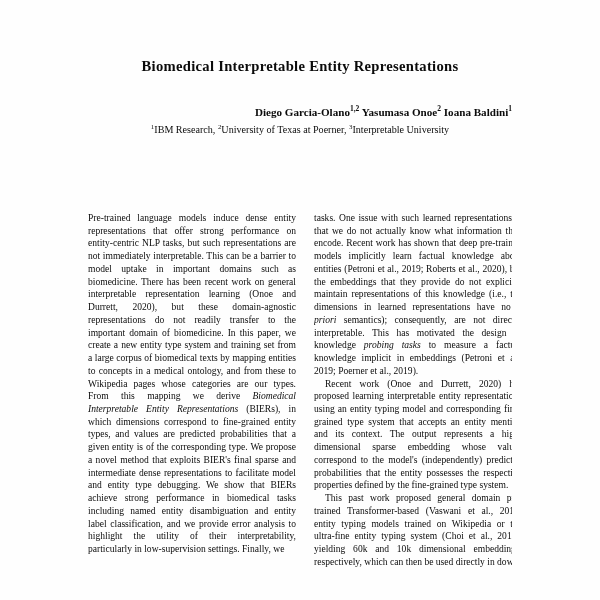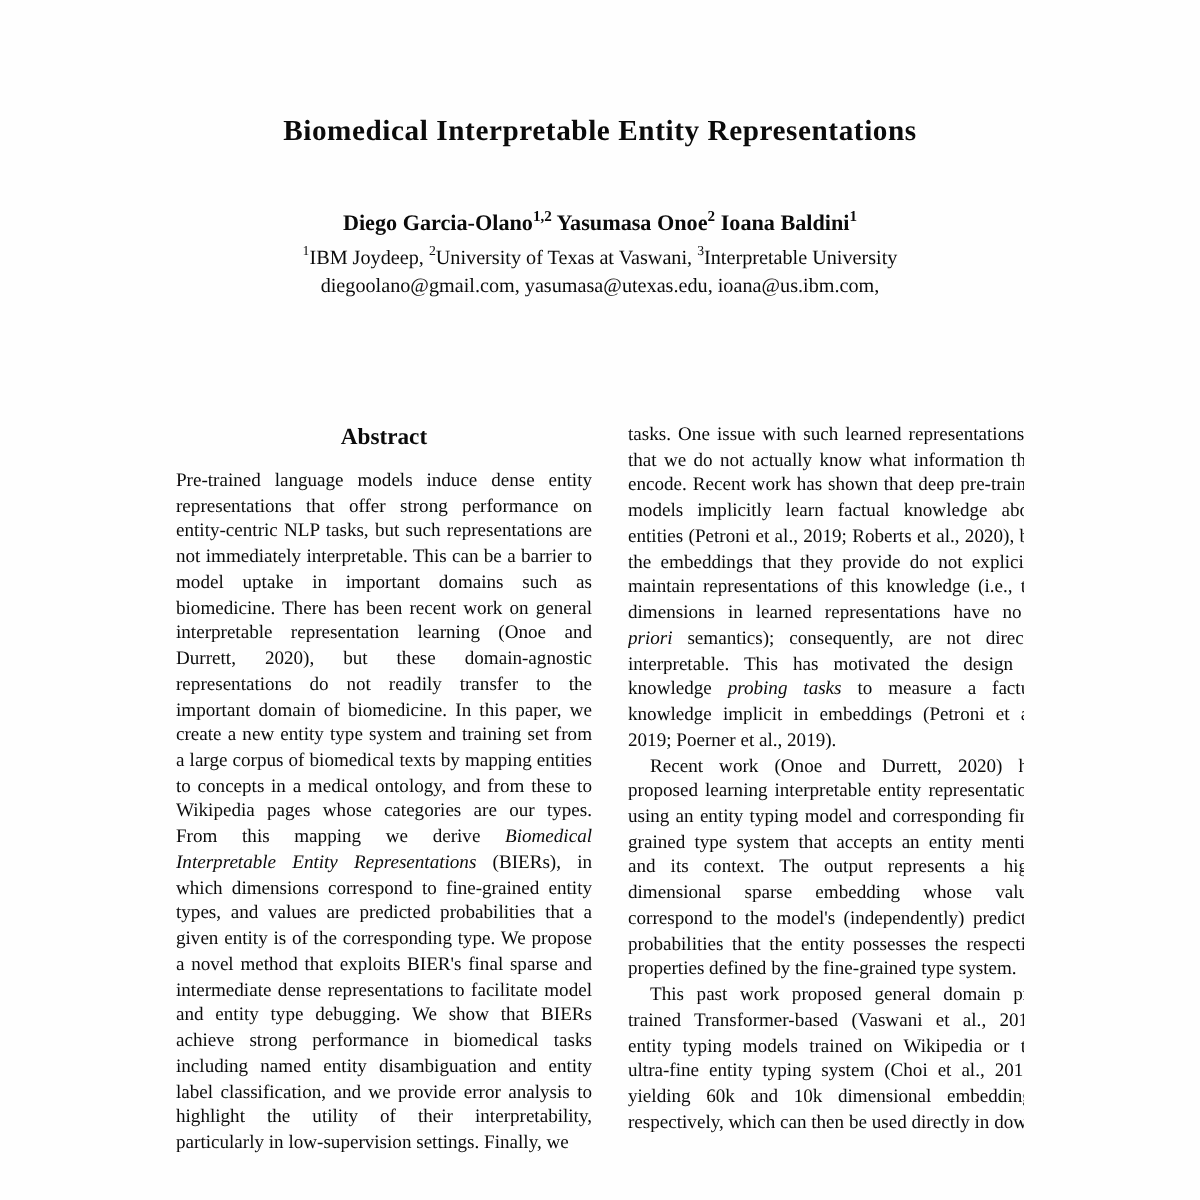--- a/index.html
+++ b/index.html
@@ -34,20 +34,21 @@
   }
   .authors {
     text-align: center;
     font-weight: bold;
     font-size: 11.1px;
     line-height: 1.33;
     margin-top: 29px;
   }
   .authors .row {
     white-space: nowrap;
+    text-align: right;
   }
   sup {
     font-size: 0.68em;
     vertical-align: super;
     line-height: 0;
     font-weight: bold;
   }
   .affil {
     text-align: center;
     font-size: 10.1px;
@@ -112,31 +113,29 @@
 
   <div class="authors">
     <div class="row">
       <span>Diego Garcia-Olano</span><sup>1,2</sup>
       <span>Yasumasa Onoe</span><sup>2</sup>
       <span>Ioana Baldini</span><sup>1</sup>
     </div>
   </div>
 
   <div class="affil">
-    <sup>1</sup><span>IBM Joydeep,</span>
-    <sup>2</sup><span>University of Texas at Vaswani,</span>
+    <sup>1</sup><span>IBM Research,</span>
+    <sup>2</sup><span>University of Texas at Poerner,</span>
     <sup>3</sup><span>Interpretable University</span>
   </div>
 
-  <div class="emails">diegoolano@gmail.com, yasumasa@utexas.edu, ioana@us.ibm.com,</div>
 
   <div class="columns">
 
     <div class="col col-left">
-      <div class="abstract-head">Abstract</div>
       <p class="body"><span>Pre-trained language models induce dense entity representations that offer strong performance on entity-centric NLP tasks, but such representations are not immediately interpretable. This can be a barrier to model uptake in important domains such as biomedicine. There has been recent work on general interpretable representation learning (Onoe and Durrett, 2020), but these domain-agnostic representations do not readily transfer to the important domain of biomedicine. In this paper, we create a new entity type system and training set from a large corpus of biomedical texts by mapping entities to concepts in a medical ontology, and from these to Wikipedia pages whose categories are our types. From this mapping we derive </span><i>Biomedical Interpretable Entity Representations</i><span> (BIERs), in which dimensions correspond to fine-grained entity types, and values are predicted probabilities that a given entity is of the corresponding type. We propose a novel method that exploits BIER's final sparse and intermediate dense representations to facilitate model and entity type debugging. We show that BIERs achieve strong performance in biomedical tasks including named entity disambiguation and entity label classification, and we provide error analysis to highlight the utility of their interpretability, particularly in low-supervision settings. Finally, we</span></p>
     </div>
 
     <div class="col col-right">
       <p class="body first"><span>tasks. One issue with such learned representations is that we do not actually know what information they encode. Recent work has shown that deep pre-trained models implicitly learn factual knowledge about entities (Petroni et al., 2019; Roberts et al., 2020), but the embeddings that they provide do not explicitly maintain representations of this knowledge (i.e., the dimensions in learned representations have no </span><i>a priori</i><span> semantics); consequently, are not directly interpretable. This has motivated the design of knowledge </span><i>probing tasks</i><span> to measure a factual knowledge implicit in embeddings (Petroni et al., 2019; Poerner et al., 2019).</span></p>
       <p class="body">Recent work (Onoe and Durrett, 2020) has proposed learning interpretable entity representations using an entity typing model and corresponding fine-grained type system that accepts an entity mention and its context. The output represents a high-dimensional sparse embedding whose values correspond to the model's (independently) predicted probabilities that the entity possesses the respective properties defined by the fine-grained type system.</p>
       <p class="body">This past work proposed general domain pre-trained Transformer-based (Vaswani et al., 2017) entity typing models trained on Wikipedia or the ultra-fine entity typing system (Choi et al., 2018), yielding 60k and 10k dimensional embeddings, respectively, which can then be used directly in down-</p>
     </div>
 
   </div>

